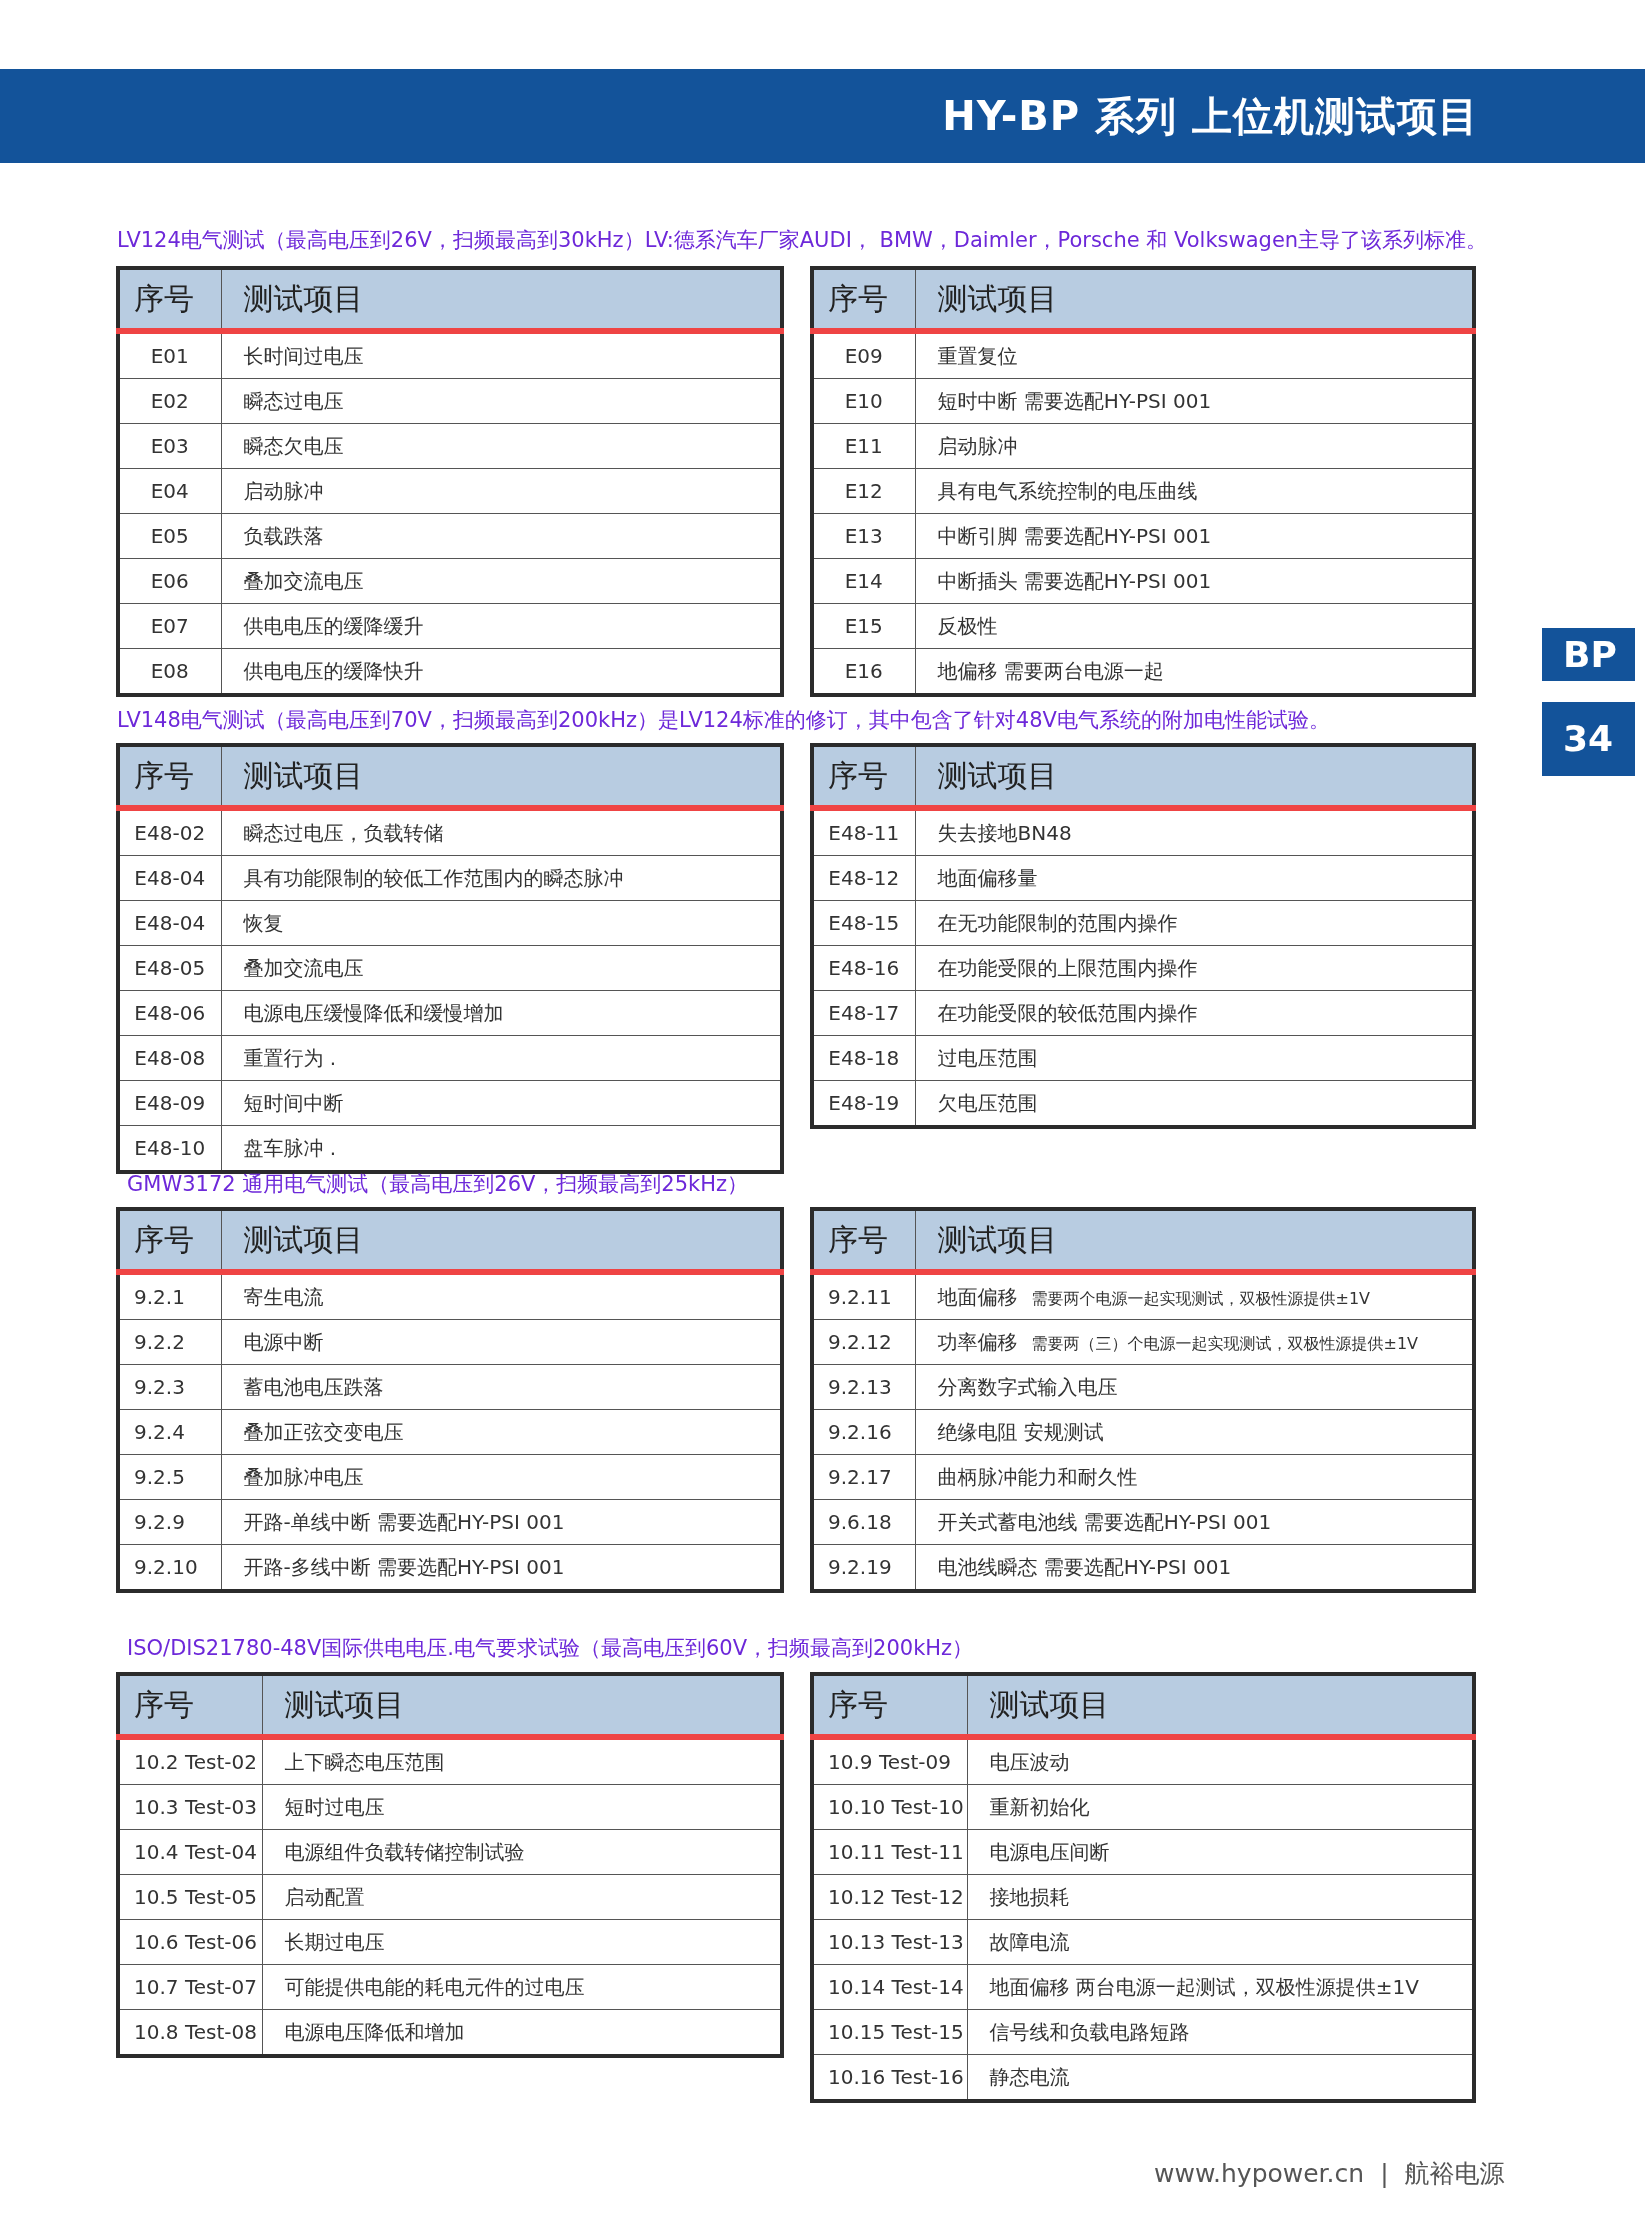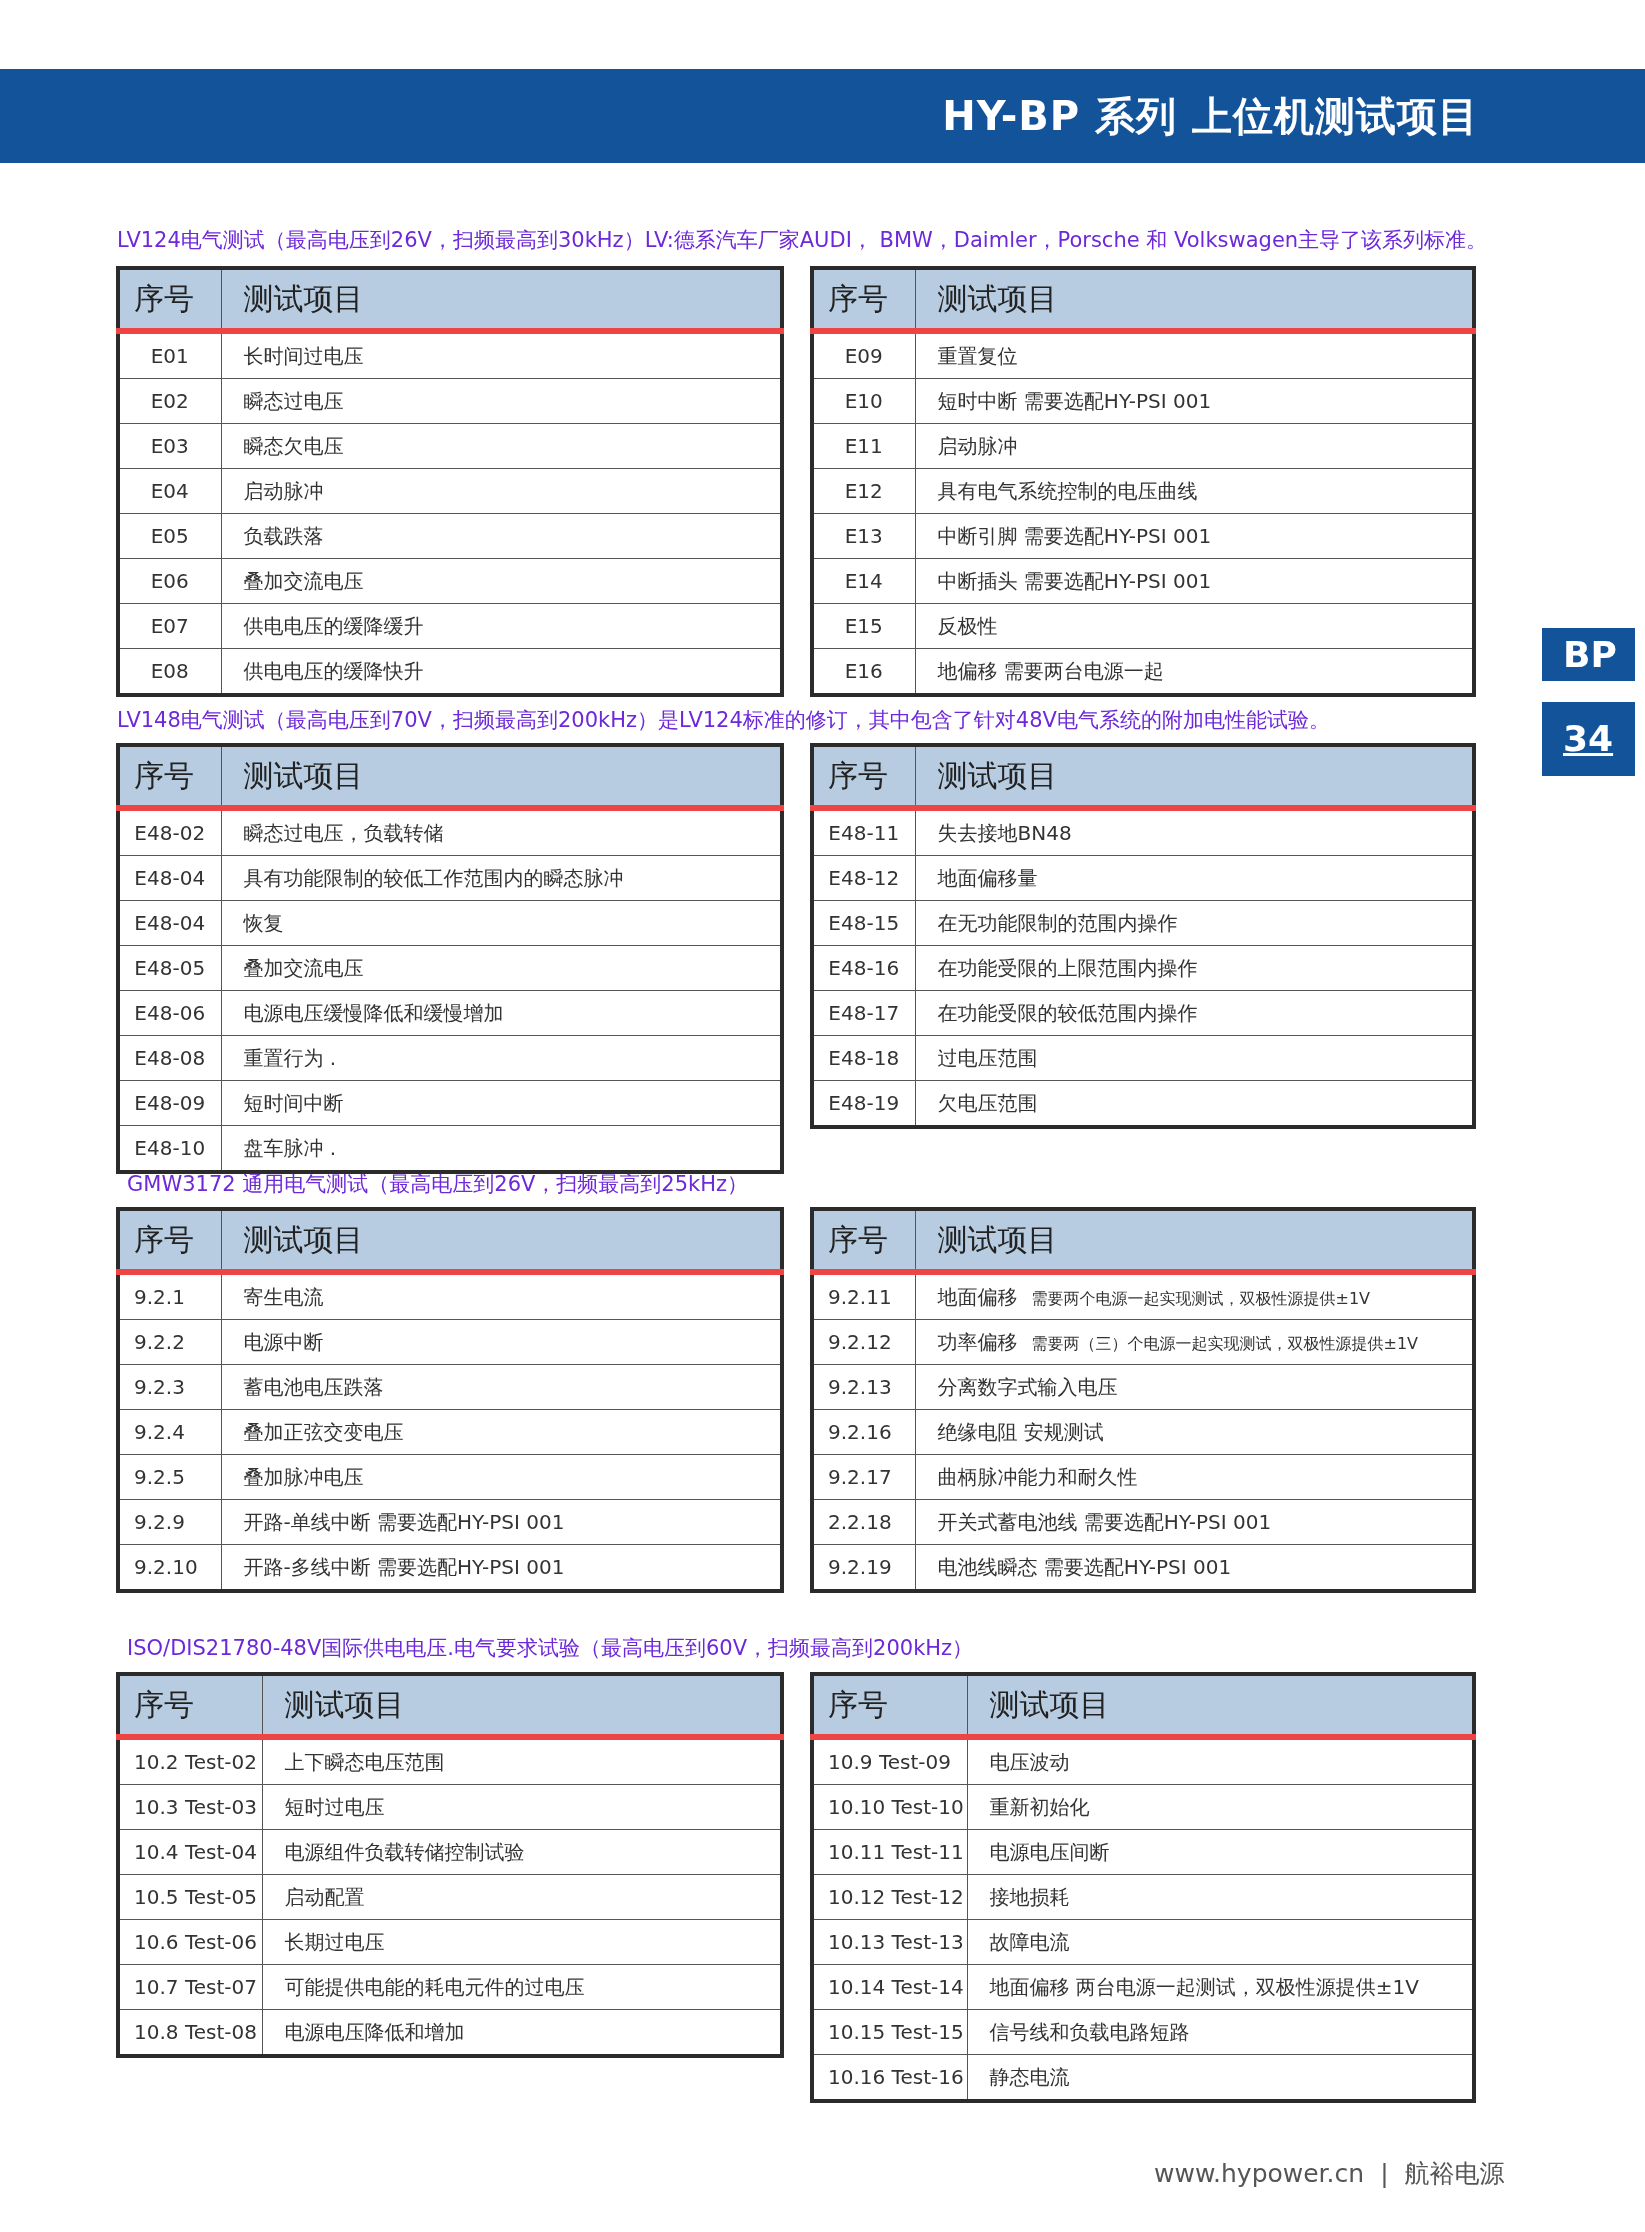--- a/index.html
+++ b/index.html
@@ -21,21 +21,21 @@
   .footer .sep { margin:0 16px; }
 </style>
 </head>
 <body>
 
 <div class="band">
   <div class="band-title">HY-BP 系列  上位机测试项目</div>
 </div>
 
 <div class="side-tab" style="top:628px;height:53px;line-height:53px;">BP</div>
-<div class="side-tab" style="top:702px;height:74px;line-height:74px;text-decoration:underline;">34</div>
+<div class="side-tab" style="top:702px;height:74px;line-height:74px;">34</div>
 
 <div class="sec-title" style="left:117px;top:226px;">LV124电气测试（最高电压到26V，扫频最高到30kHz）LV:德系汽车厂家AUDI， BMW，Daimler，Porsche 和 Volkswagen主导了该系列标准。</div>
 <table class="tt" style="left:116px;top:266px;width:668px;">
   <colgroup>
       <col style="width:103px">
       <col>
     </colgroup>
   <thead>
       <tr>
         <th>序号</th>
@@ -283,21 +283,21 @@
       </tr>
       <tr>
         <td class="code">9.2.16</td>
         <td class="name"><span>绝缘电阻     安规测试</span></td>
       </tr>
       <tr>
         <td class="code">9.2.17</td>
         <td class="name"><span>曲柄脉冲能力和耐久性</span></td>
       </tr>
       <tr>
-        <td class="code">2.2.18</td>
+        <td class="code">9.6.18</td>
         <td class="name"><span>开关式蓄电池线     需要选配HY-PSI 001</span></td>
       </tr>
       <tr>
         <td class="code">9.2.19</td>
         <td class="name"><span>电池线瞬态       需要选配HY-PSI 001</span></td>
       </tr>
     </tbody>
 </table>
 
 <div class="sec-title" style="left:127px;top:1634px;">ISO/DIS21780-48V国际供电电压.电气要求试验（最高电压到60V，扫频最高到200kHz）</div>

